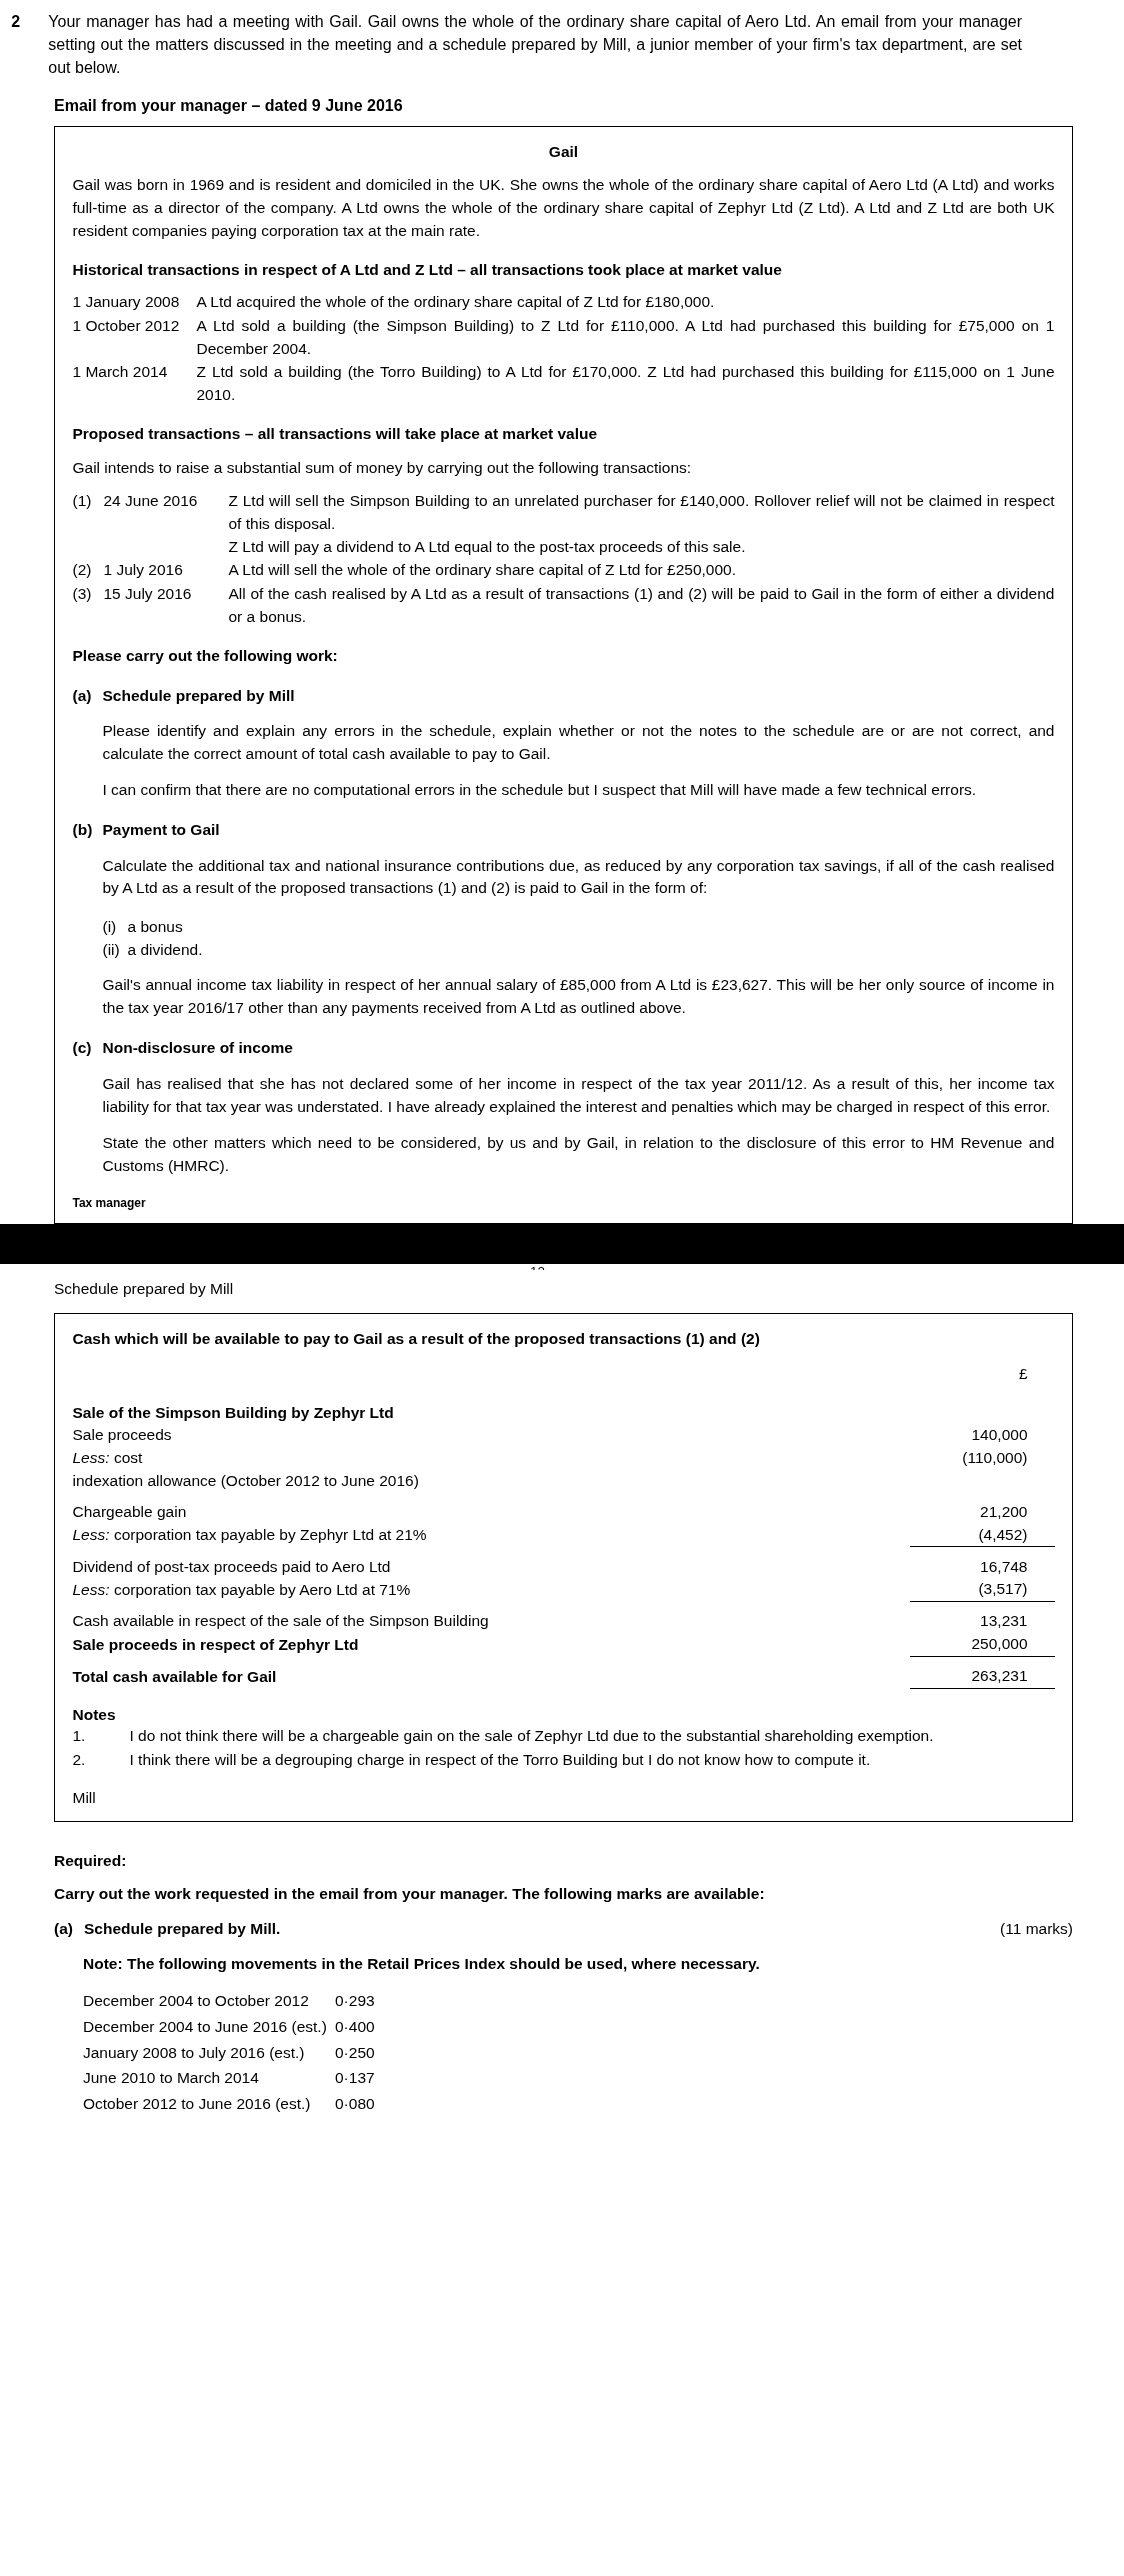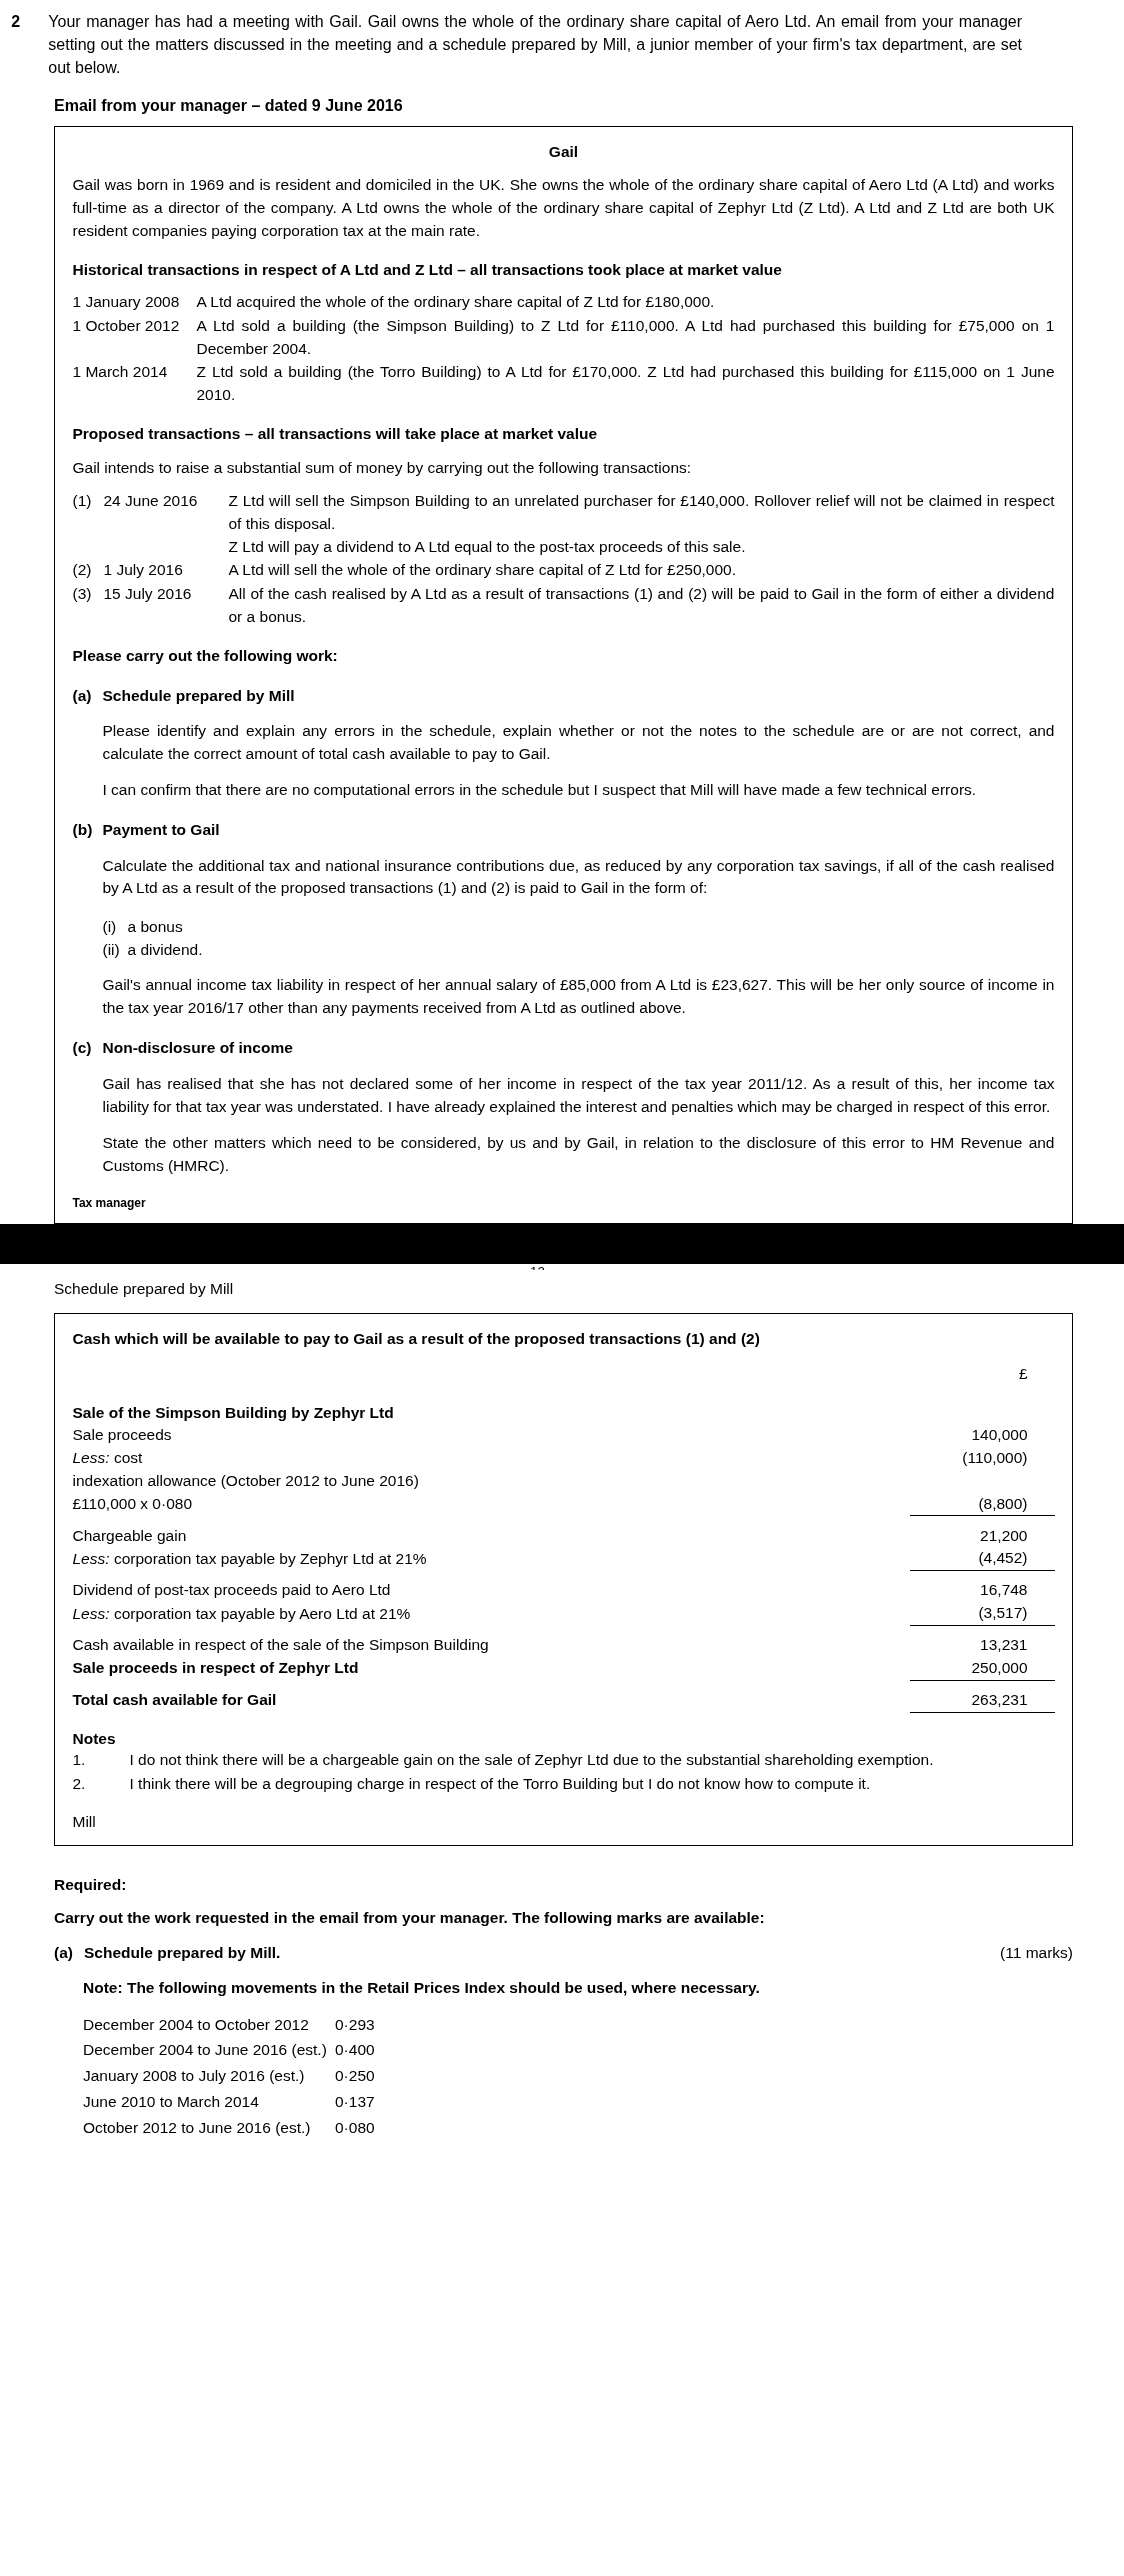--- a/index.html
+++ b/index.html
@@ -405,24 +405,20 @@
       <tr>
         <td class="lbl"><span class="ital">Less:</span> <span>cost</span></td>
         <td class="val">(110,000)</td>
       </tr>
 
       <tr>
         <td class="lbl ind1">indexation allowance (October 2012 to June 2016)</td>
         <td class="val"></td>
       </tr>
 
-      <tr>
-        <td class="lbl ind2">£110,000 x 0·080</td>
-        <td class="val rule">(8,800)</td>
-      </tr>
 
       <tr class="spacer-sm">
             <td class="lbl"></td>
             <td class="val"></td>
           </tr>
 
       <tr>
         <td class="lbl">Chargeable gain</td>
         <td class="val">21,200</td>
       </tr>
@@ -436,21 +432,21 @@
             <td class="lbl"></td>
             <td class="val"></td>
           </tr>
 
       <tr>
         <td class="lbl">Dividend of post-tax proceeds paid to Aero Ltd</td>
         <td class="val">16,748</td>
       </tr>
 
       <tr>
-        <td class="lbl"><span class="ital">Less:</span> <span>corporation tax payable by Aero Ltd at 21%</span></td>
+        <td class="lbl"><span class="ital">Less:</span> <span>corporation tax payable by Aero Ltd at 71%</span></td>
         <td class="val rule">(3,517)</td>
       </tr>
 
       <tr class="spacer-sm">
             <td class="lbl"></td>
             <td class="val"></td>
           </tr>
 
       <tr>
         <td class="lbl">Cash available in respect of the sale of the Simpson Building</td>

